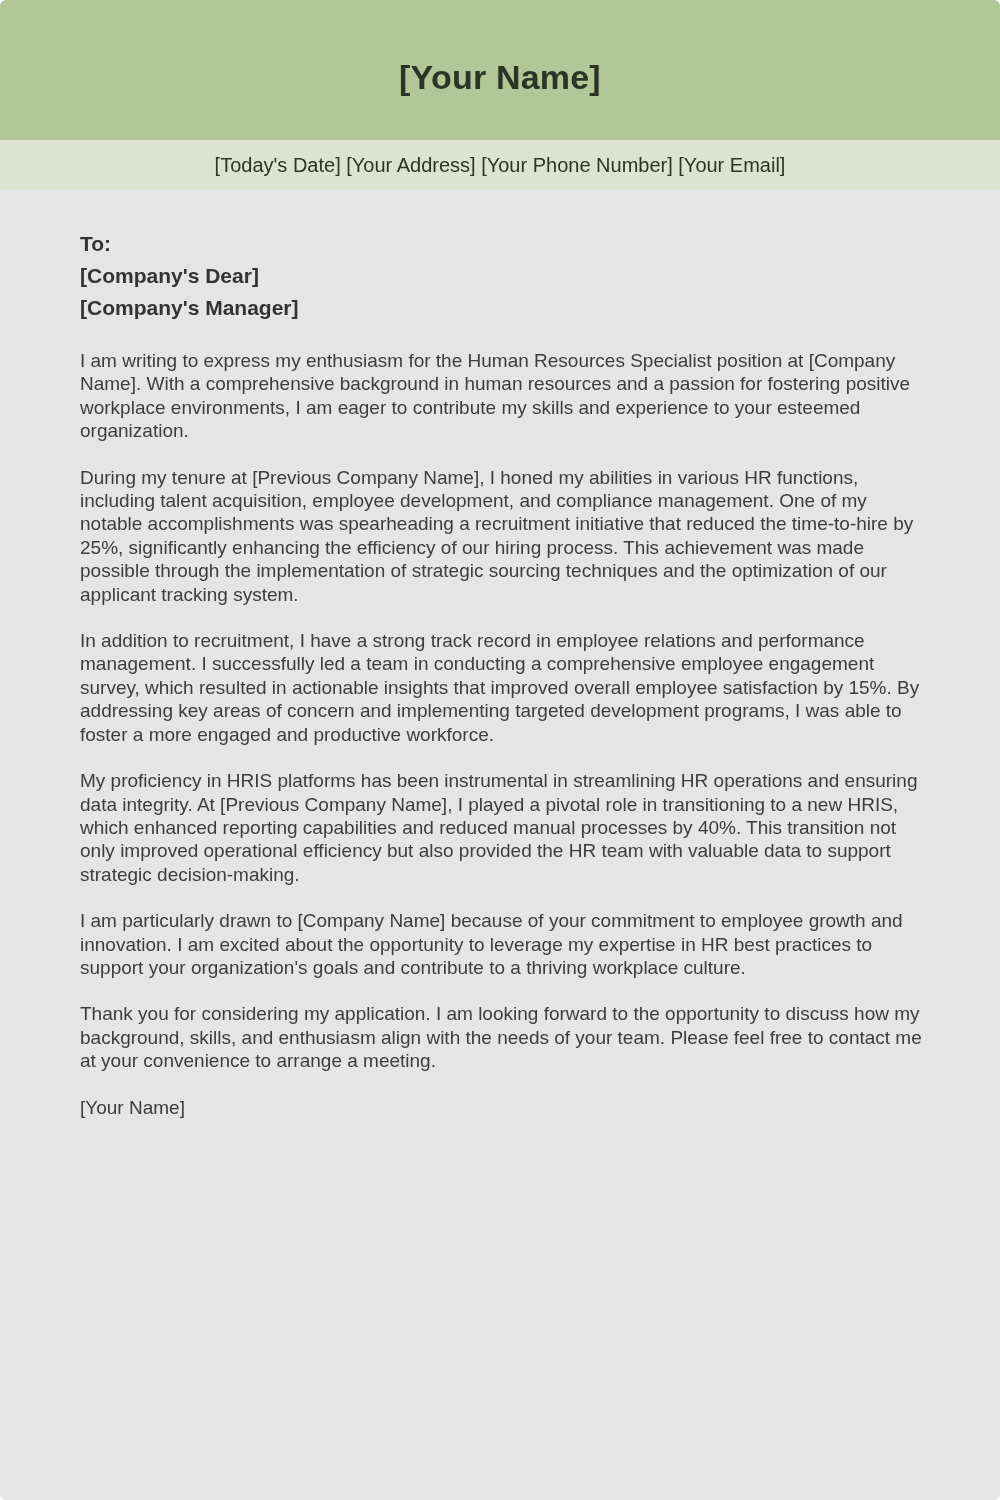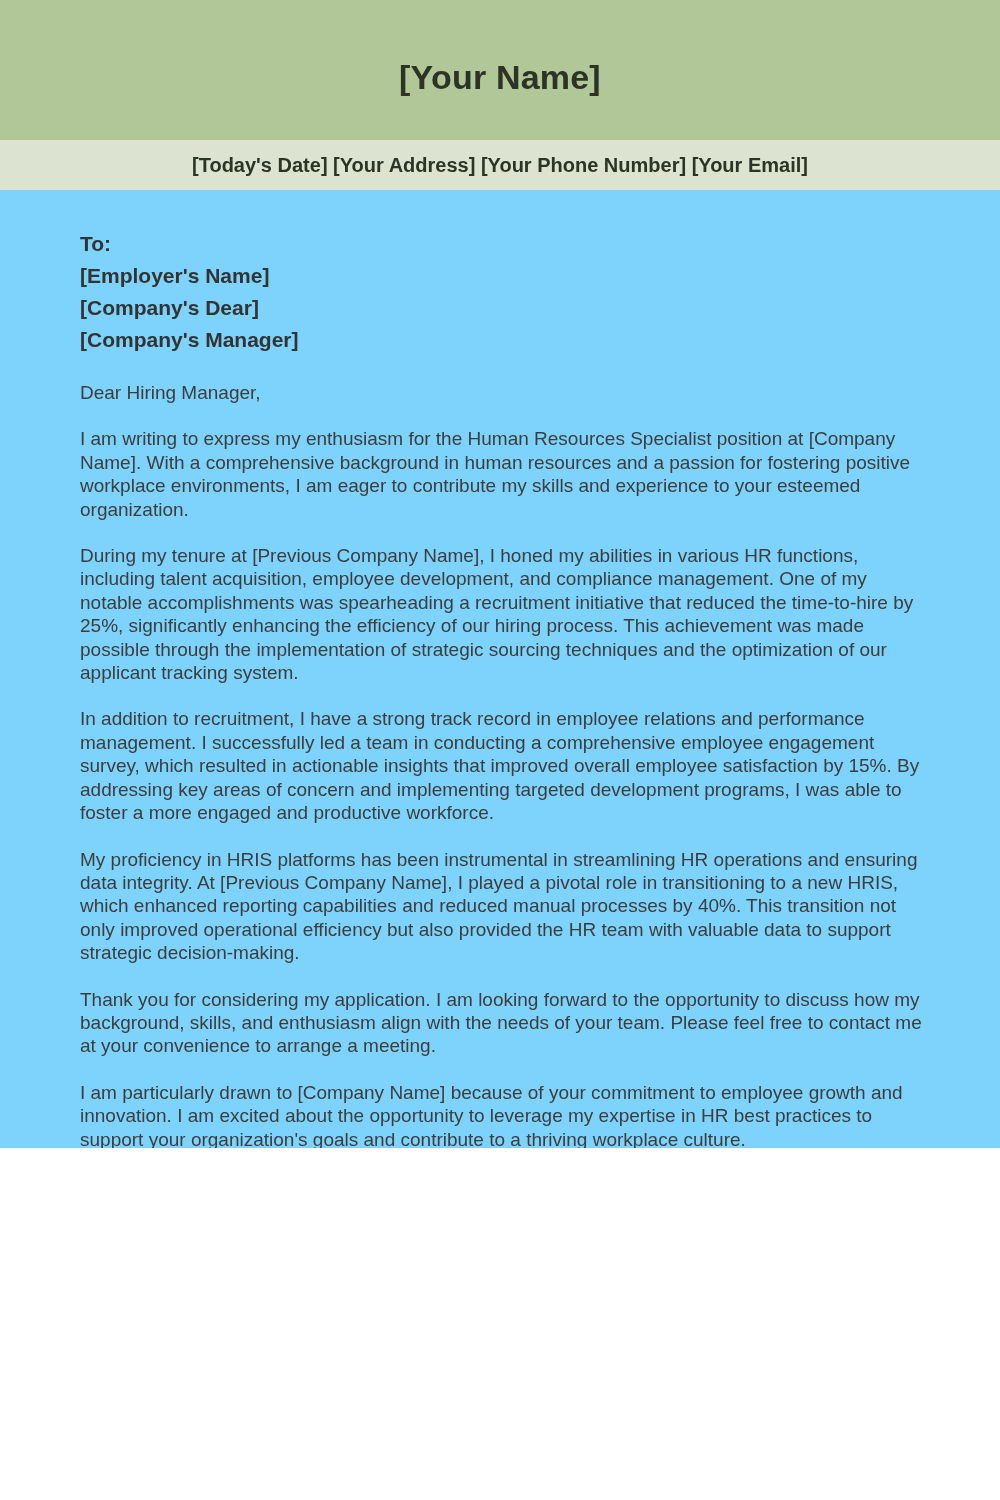--- a/index.html
+++ b/index.html
@@ -4,23 +4,24 @@
 <style>
   html, body {
     margin: 0;
     padding: 0;
     background: #ffffff;
     font-family: "Liberation Sans", sans-serif;
   }
   .page {
     position: relative;
     width: 1000px;
-    height: 1148px;
-    background: #7dd3fc;
+    height: 1500px;
+    background: #e5e5e5;
     overflow: hidden;
+    border-radius: 6px;
   }
   .name-band {
     height: 140px;
     background: var(--band-green, #b1c797);
     display: flex;
     align-items: center;
     justify-content: center;
   }
   .name-band h1 {
     margin: 0;
@@ -32,21 +33,21 @@
   }
   .contact-band {
     height: 50px;
     background: var(--subband-green, #dce3d0);
     display: flex;
     align-items: center;
     justify-content: center;
   }
   .contact-band .contact-line {
     font-size: 20px;
-    font-weight: bold;
+    font-weight: normal;
     color: var(--header-text, #2c3425);
   }
   .content {
     padding: 0 80px;
     width: 846px;
   }
   .to-block {
     margin-top: 38px;
     font-size: 21px;
     font-weight: bold;
@@ -73,30 +74,28 @@
   </div>
 
   <div class="contact-band">
     <div class="contact-line">[Today's Date] [Your Address] [Your Phone Number] [Your Email]</div>
   </div>
 
   <div class="content">
 
     <div class="to-block">
       <div>To:</div>
-      <div>[Employer's Name]</div>
       <div>[Company's Dear]</div>
       <div>[Company's Manager]</div>
     </div>
 
     <div class="body-text">
-      <p>Dear Hiring Manager,</p>
       <p>I am writing to express my enthusiasm for the Human Resources Specialist position at [Company Name]. With a comprehensive background in human resources and a passion for fostering positive workplace environments, I am eager to contribute my skills and experience to your esteemed organization.</p>
       <p>During my tenure at [Previous Company Name], I honed my abilities in various HR functions, including talent acquisition, employee development, and compliance management. One of my notable accomplishments was spearheading a recruitment initiative that reduced the time-to-hire by 25%, significantly enhancing the efficiency of our hiring process. This achievement was made possible through the implementation of strategic sourcing techniques and the optimization of our applicant tracking system.</p>
       <p>In addition to recruitment, I have a strong track record in employee relations and performance management. I successfully led a team in conducting a comprehensive employee engagement survey, which resulted in actionable insights that improved overall employee satisfaction by 15%. By addressing key areas of concern and implementing targeted development programs, I was able to foster a more engaged and productive workforce.</p>
       <p>My proficiency in HRIS platforms has been instrumental in streamlining HR operations and ensuring data integrity. At [Previous Company Name], I played a pivotal role in transitioning to a new HRIS, which enhanced reporting capabilities and reduced manual processes by 40%. This transition not only improved operational efficiency but also provided the HR team with valuable data to support strategic decision-making.</p>
+      <p>I am particularly drawn to [Company Name] because of your commitment to employee growth and innovation. I am excited about the opportunity to leverage my expertise in HR best practices to support your organization's goals and contribute to a thriving workplace culture.</p>
       <p>Thank you for considering my application. I am looking forward to the opportunity to discuss how my background, skills, and enthusiasm align with the needs of your team. Please feel free to contact me at your convenience to arrange a meeting.</p>
-      <p>I am particularly drawn to [Company Name] because of your commitment to employee growth and innovation. I am excited about the opportunity to leverage my expertise in HR best practices to support your organization's goals and contribute to a thriving workplace culture.</p>
       <p>[Your Name]</p>
     </div>
 
   </div>
 </div>
 
 </body></html>

